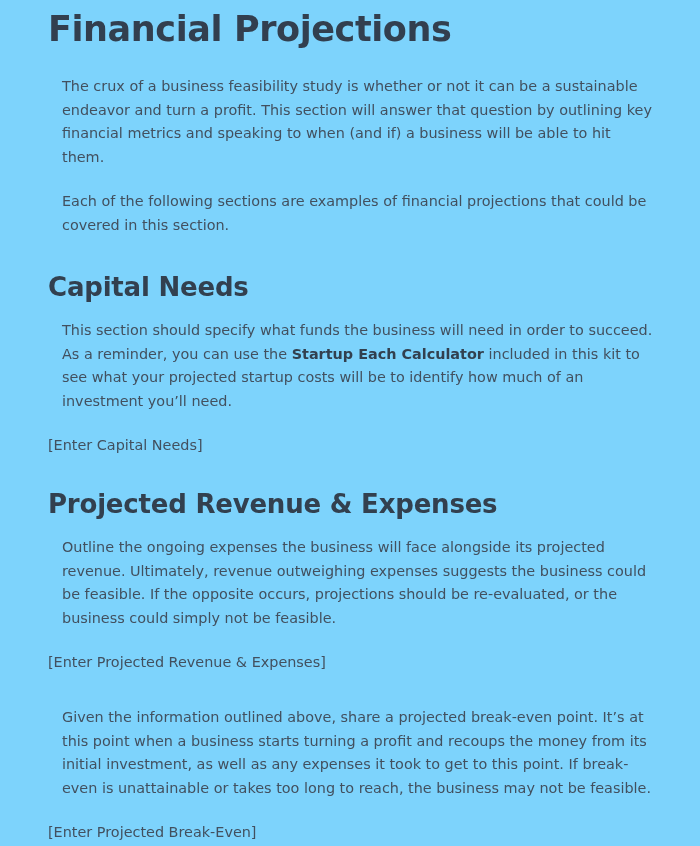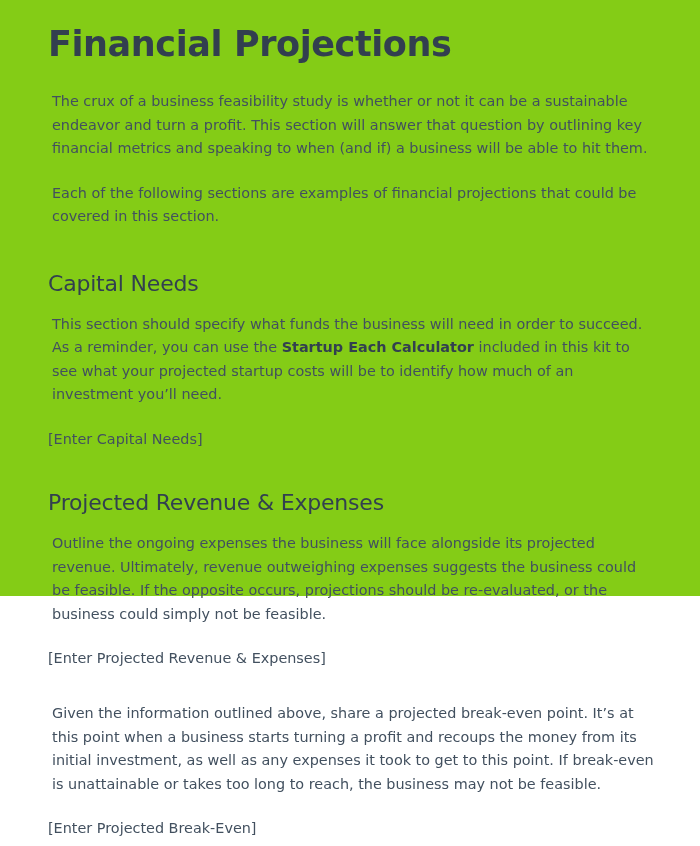--- a/index.html
+++ b/index.html
@@ -9,48 +9,48 @@
   }
   body {
     width: 700px;
     height: 846px;
     font-family: "DejaVu Sans", sans-serif;
     color: #3d4a5c;
     overflow: hidden;
   }
   .page {
     width: 700px;
-    height: 596px;
+    height: 846px;
     box-sizing: border-box;
-    padding: 24px 46px 0 48px;
-    background: #84cc16;
+    padding: 9px 46px 0 48px;
+    background: #7dd3fc;
   }
   h1.doc-title {
     font-family: "DejaVu Sans", sans-serif;
     font-size: 35px;
     line-height: 1.15;
     font-weight: bold;
     color: #323f4f;
     margin: 0 0 26px 0;
     letter-spacing: -0.4px;
   }
   h2.section-title {
     font-family: "DejaVu Sans", sans-serif;
-    font-size: 22px;
+    font-size: 26px;
     line-height: 1.2;
-    font-weight: normal;
+    font-weight: bold;
     color: #32404f;
-    margin: 7px 0 16px 0;
+    margin: 0 0 16px 0;
     letter-spacing: -0.2px;
   }
   p.body-text {
     font-size: 14.4px;
     line-height: 1.63;
     color: #42505f;
-    margin: 0 0 21px 4px;
+    margin: 0 0 21px 14px;
   }
   p.body-text:last-child {
     margin-bottom: 0;
   }
   .placeholder {
     font-size: 14.4px;
     line-height: 1.6;
     color: #42505f;
     margin: 0 0 26px 0;
   }

